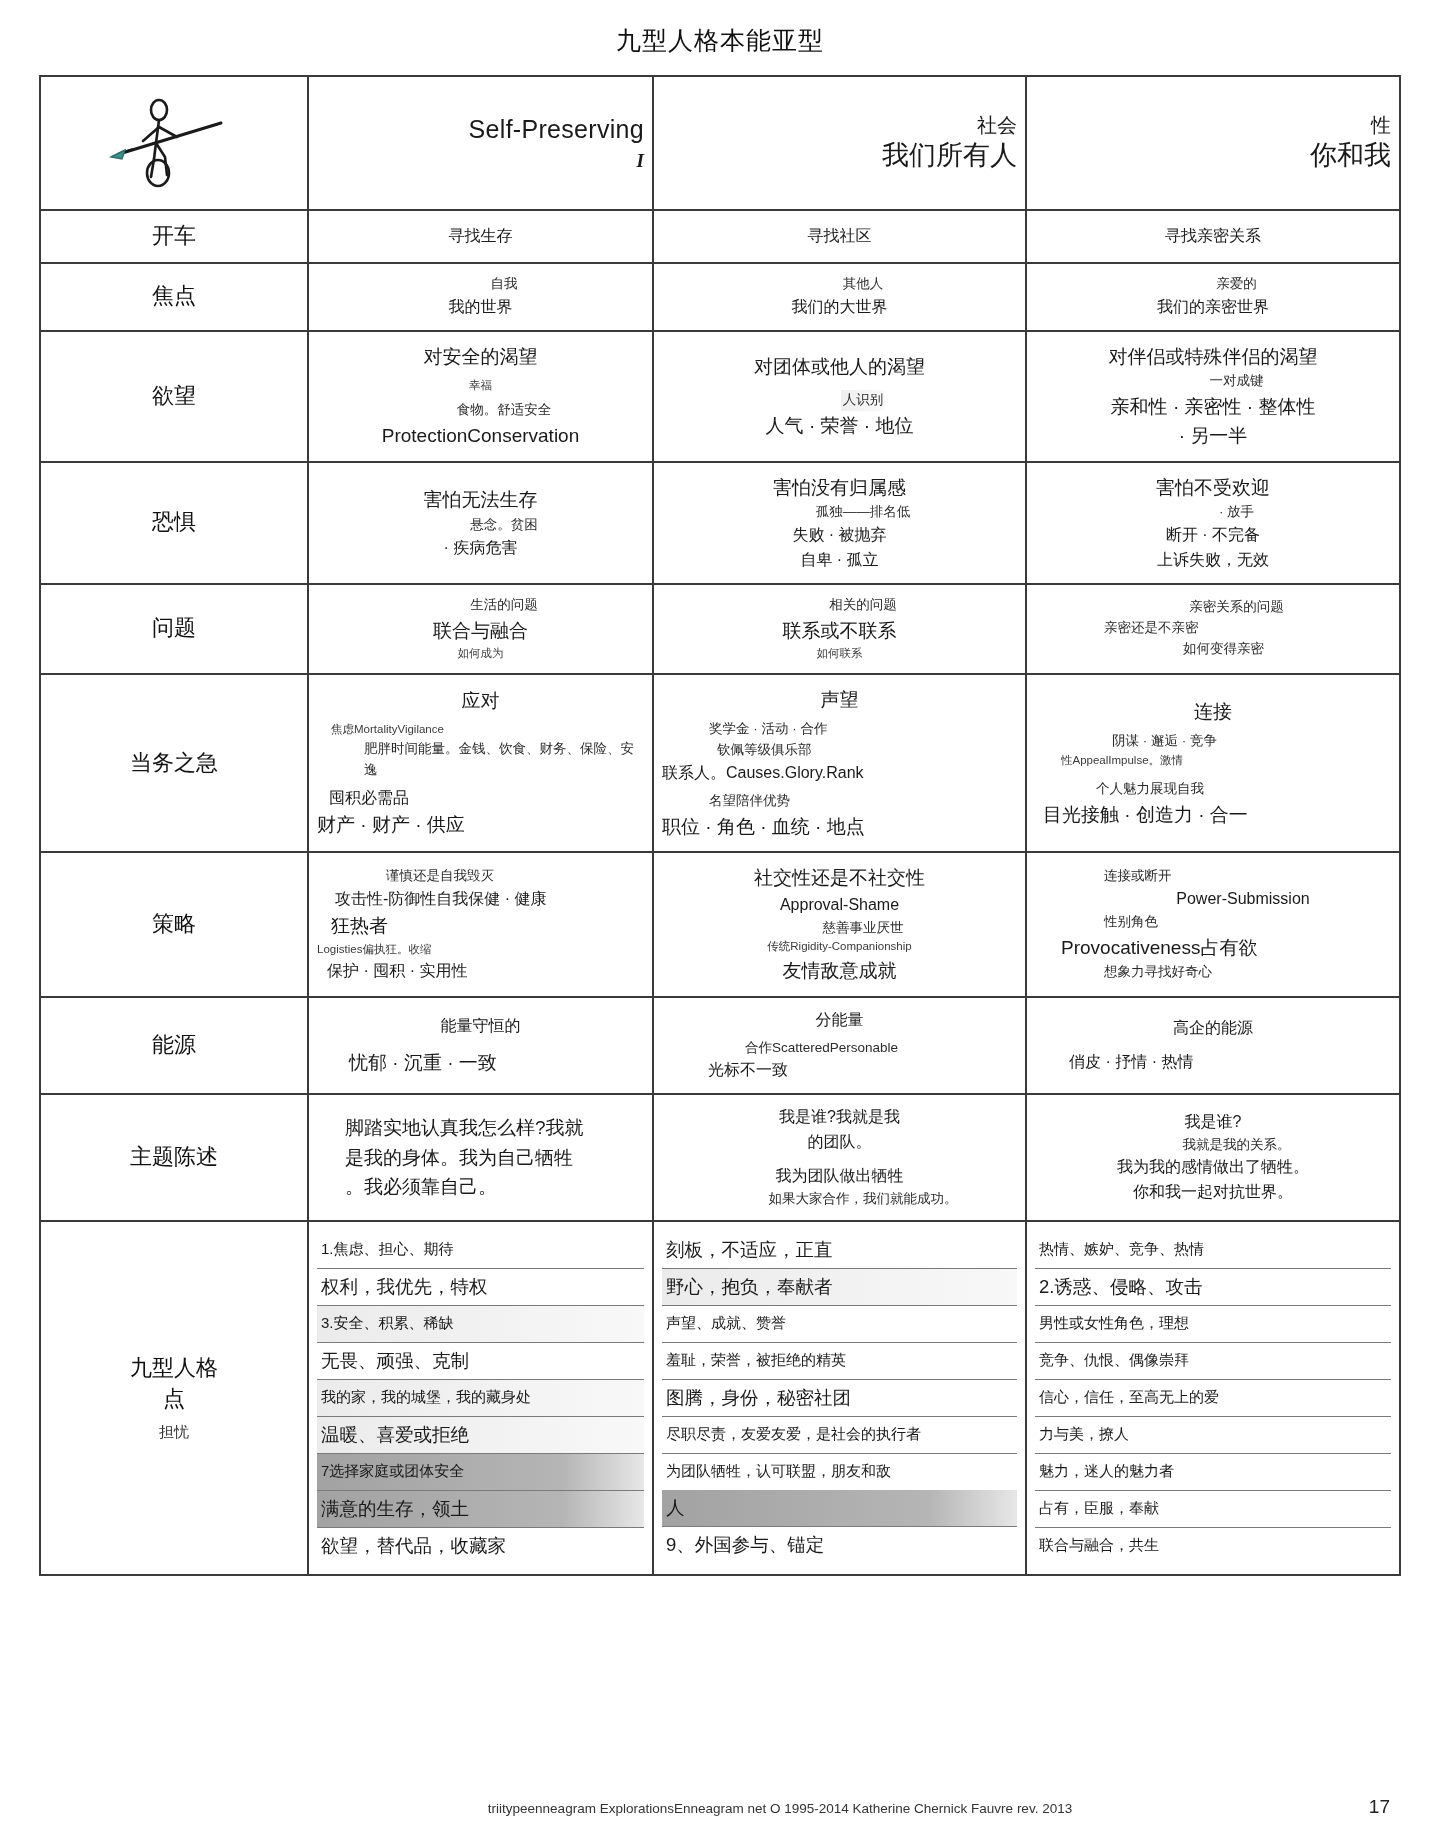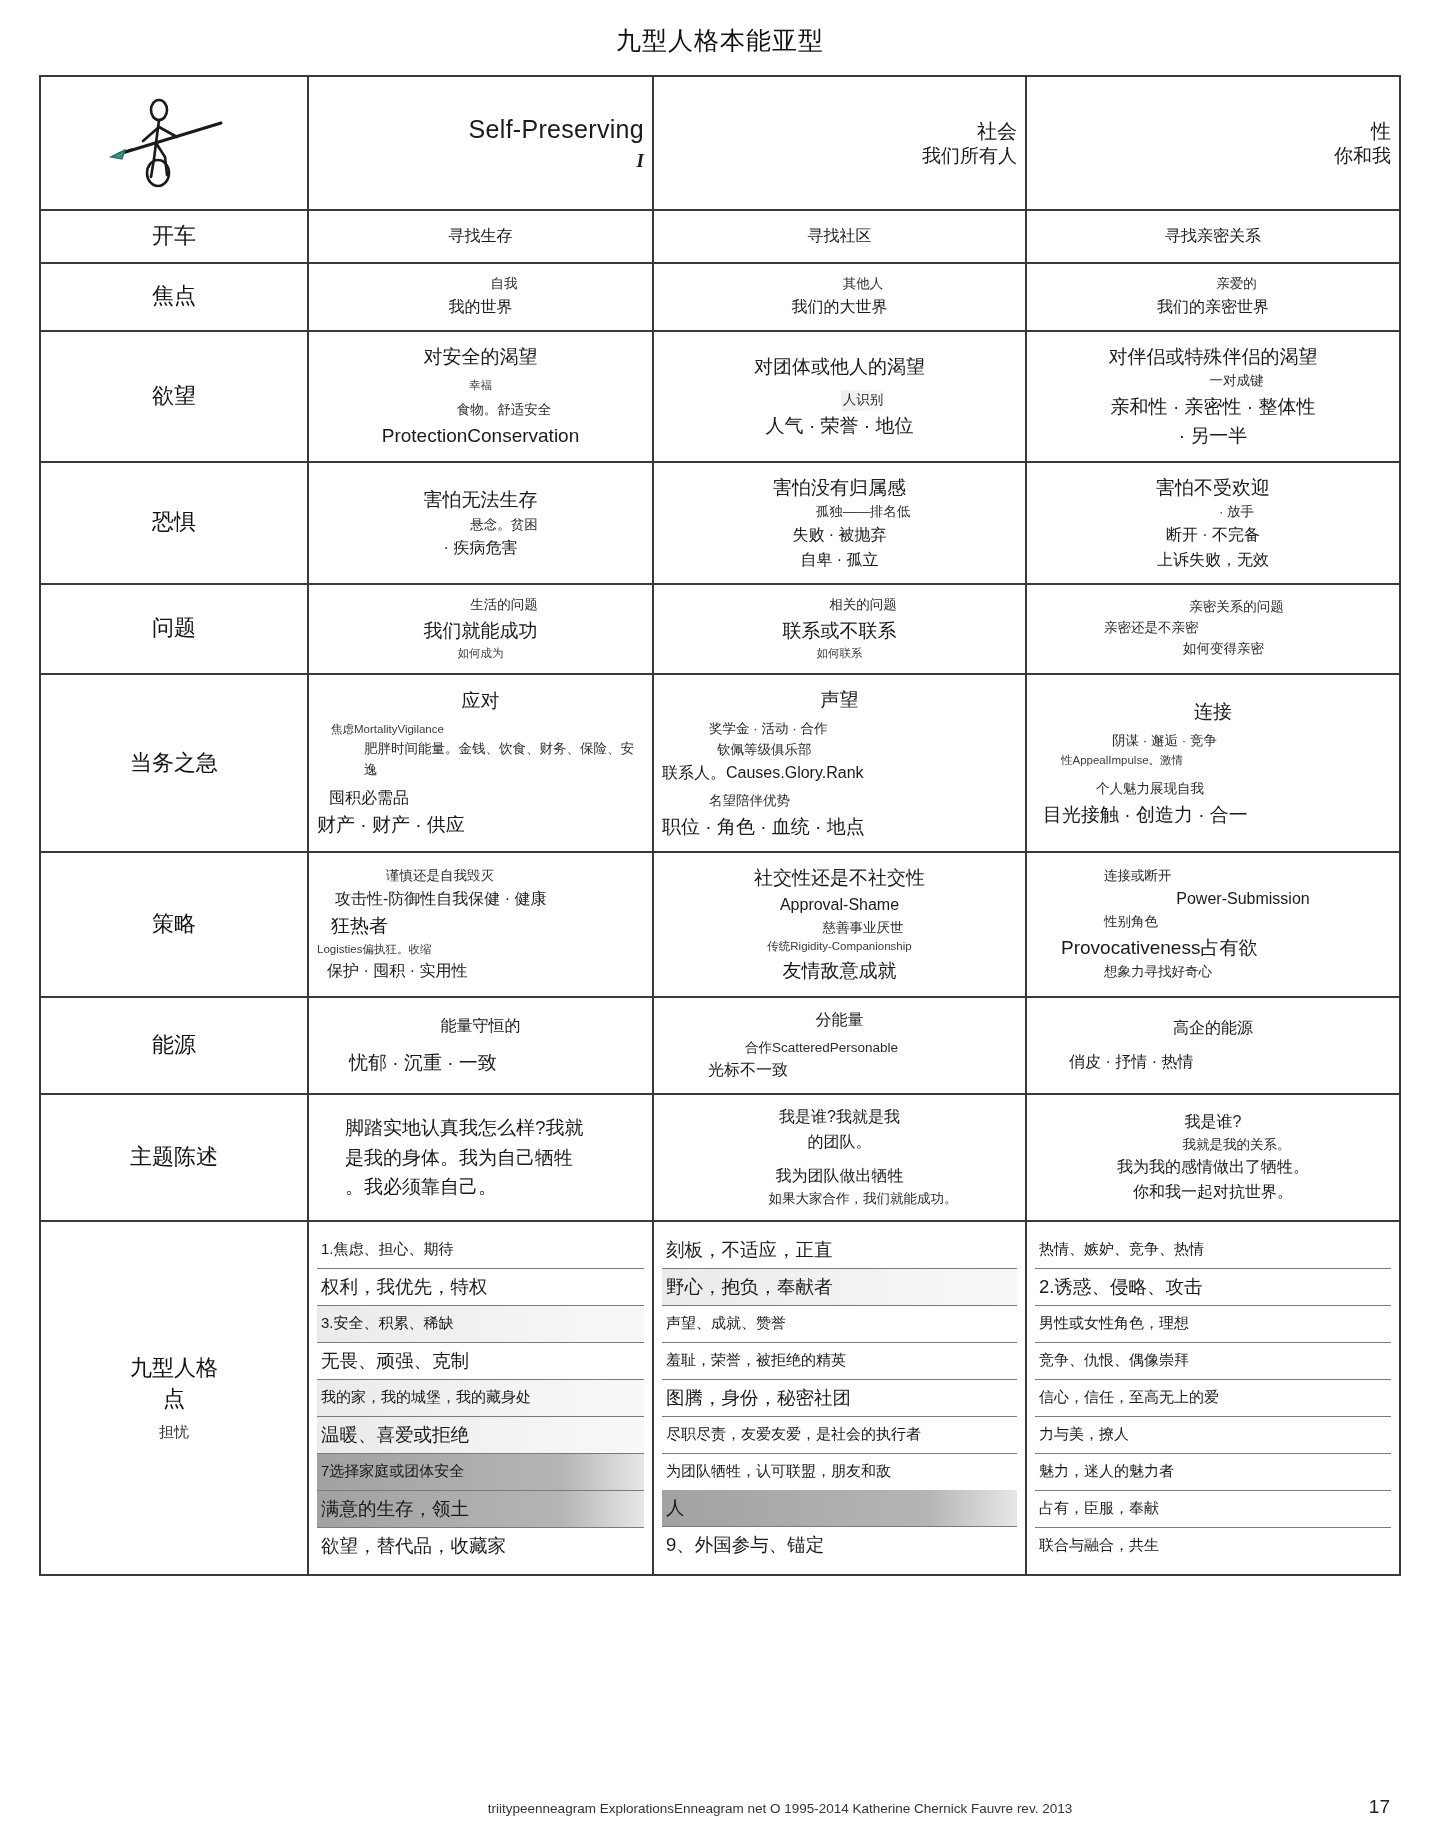--- a/index.html
+++ b/index.html
@@ -55,21 +55,21 @@
     font-size: 25px;
     font-weight: 400;
     letter-spacing: 0.3px;
     line-height: 1.25;
   }
   .hdr-sub-small {
     font-size: 20px;
     line-height: 1.3;
   }
   .hdr-sub-big {
-    font-size: 19px;
+    font-size: 27px;
     line-height: 1.3;
   }
   .hdr-italic {
     font-style: italic;
     font-weight: 700;
     font-size: 19px;
     font-family: "Liberation Serif", serif;
     margin-top: 4px;
   }
   .stick-cell { text-align: center; padding: 6px; }
@@ -286,21 +286,21 @@
           <div class="ln t-sm">· 放手</div>
           <div class="ln t-md">断开 · 不完备</div>
           <div class="ln t-md">上诉失败，无效</div>
         </td>
       </tr>
 
       <tr>
         <td class="rowlabel">问题</td>
         <td class="cell">
           <div class="ln t-sm">生活的问题</div>
-          <div class="ln t-lg">我们就能成功</div>
+          <div class="ln t-lg">联合与融合</div>
           <div class="ln t-xs">如何成为</div>
         </td>
         <td class="cell">
           <div class="ln t-sm">相关的问题</div>
           <div class="ln t-lg">联系或不联系</div>
           <div class="ln t-xs">如何联系</div>
         </td>
         <td class="cell">
           <div class="ln t-sm">亲密关系的问题</div>
           <div class="ln t-sm" style="text-align:left;padding-left:22px">亲密还是不亲密</div>

